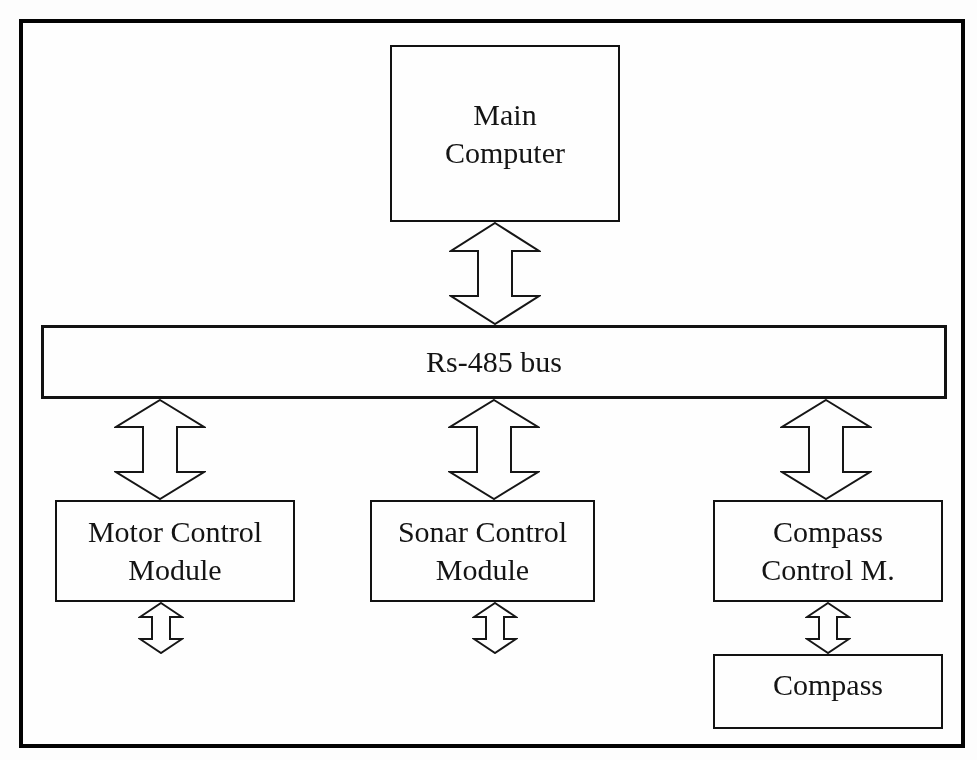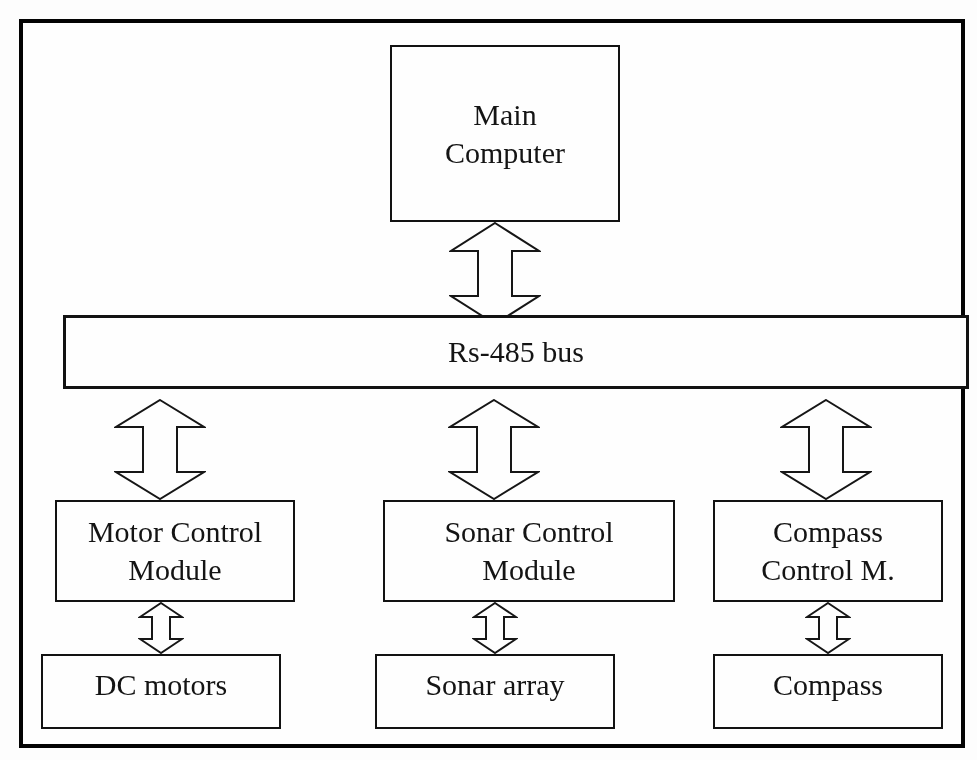--- a/index.html
+++ b/index.html
@@ -36,23 +36,23 @@
     text-align: center;
     color: #141414;
     font-size: 30px;
     line-height: 38px;
   }
   .lbl {
     white-space: pre-line;
   }
   
   .n-main    { left: 390px; top: 45px;  width: 230px; height: 177px; }
-  .n-bus     { left: 41px;  top: 315px; width: 906px; height: 74px; border-width: 3px; margin-left: 22px; }
+  .n-bus     { left: 41px;  top: 325px; width: 906px; height: 74px; border-width: 3px; }
   .n-motor   { left: 41px;  top: 500px; width: 240px; height: 102px; margin-left: 14px; }
-  .n-sonarm  { left: 383px; top: 500px; width: 292px; height: 102px; }
+  .n-sonarm  { left: 370px; top: 500px; width: 225px; height: 102px; }
   .n-compm   { left: 713px; top: 500px; width: 230px; height: 102px; }
   .n-dc      { left: 41px;  top: 654px; width: 240px; height: 75px; padding-bottom: 14px; }
   .n-sonara  { left: 375px; top: 654px; width: 240px; height: 75px; padding-bottom: 14px; }
   .n-comp    { left: 713px; top: 654px; width: 230px; height: 75px; padding-bottom: 14px; }
   
   .arrow { position: absolute; }
   .a-main  { left: 449px; top: 222px; }
   .a-motor { left: 114px; top: 399px; }
   .a-sonar { left: 448px; top: 399px; }
   .a-comp  { left: 780px; top: 399px; }
@@ -121,23 +121,17 @@
     <svg width="46" height="52" viewBox="0 0 46 52" xmlns="http://www.w3.org/2000/svg">
       <path d="M23,1 L44,15 L32,15 L32,37 L44,37 L23,51 L2,37 L14,37 L14,15 L2,15 Z" fill="#fefefe" stroke="#161616" stroke-width="2" stroke-linejoin="miter"></path>
     </svg>
   </div>
   <div class="arrow a-compb">
     <svg width="46" height="52" viewBox="0 0 46 52" xmlns="http://www.w3.org/2000/svg">
       <path d="M23,1 L44,15 L32,15 L32,37 L44,37 L23,51 L2,37 L14,37 L14,15 L2,15 Z" fill="#fefefe" stroke="#161616" stroke-width="2" stroke-linejoin="miter"></path>
     </svg>
   </div>
 
-  <div class="node n-dc">
-    <span class="lbl">DC motors</span>
-  </div>
-  <div class="node n-sonara">
-    <span class="lbl">Sonar array</span>
-  </div>
   <div class="node n-comp">
     <span class="lbl">Compass</span>
   </div>
 
 </div>
 
 </body></html>

